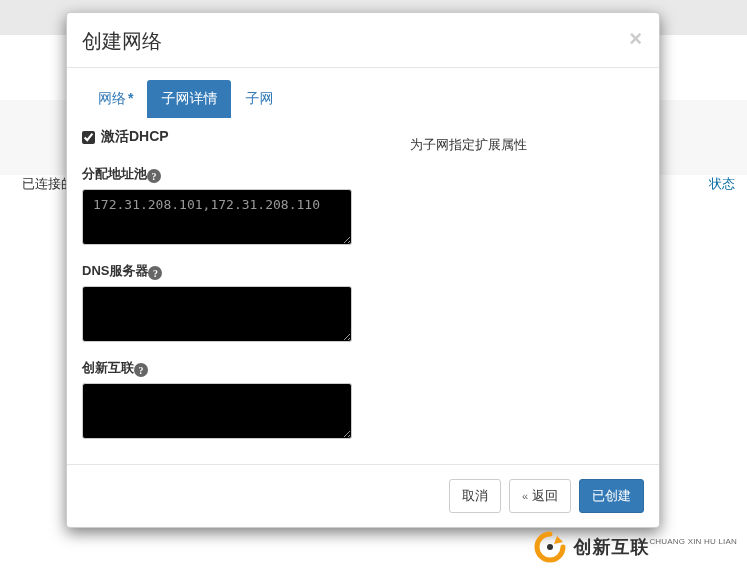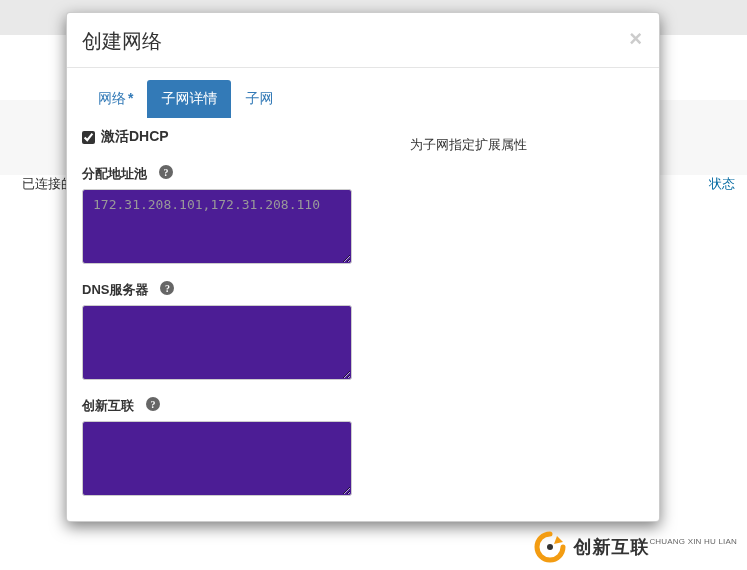--- a/index.html
+++ b/index.html
@@ -51,37 +51,37 @@
       background:#fff;
     }
     .tab.active { color:#fff; background:#337ab7;}
     .tab .asterisk { color:#337ab7; font-weight:700; padding-left:2px;}
     .content { display:flex; }
     .left-col { width: 290px; }
     .right-col { flex:1; padding-left:8px; padding-top:8px; font-size:13px; color:#333;margin-left:30px;}
     .checkbox-row { display:flex; align-items:center; gap:6px; font-size:14px; margin-bottom:19px; font-weight:700;}
     .checkbox-row input { margin-top:0; accent-color:#333;}
     .form-group { margin-bottom:14px;}
-    .form-label { font-weight:700; font-size:13px; color:#333; display:flex; align-items:flex-start; gap:12px; margin-bottom:6px;}
+    .form-label { font-weight:700; font-size:13px; color:#333; display:flex; align-items:flex-end; gap:0; margin-bottom:6px;}
     .help-icon {
       display:inline-flex; width:14px; height:14px; border-radius:50%;
       background:#666; color:#fff; align-items:center; justify-content:center;
       font-size:10px; font-weight:700; font-family: Georgia, serif;
     }
     textarea.form-control {
       width:270px;
-      height:75px;
+      height:56px;
       padding:6px 10px;
       font-size:13px;
       color:#999;
       border:1px solid #ccc;
       border-radius:3px;
       resize: both;
       line-height:1.4;
-      background:#4c1d95;
+      background:#000000;
     }
     textarea.form-control::placeholder { color:#999;}
     .modal-footer {
       border-top:1px solid #e5e5e5;
       padding: 14px 15px;
       display:flex; justify-content:flex-end; gap:8px;
     }
     .btn {
       display:inline-flex; align-items:center;
       padding:7px 12px;
@@ -168,20 +168,28 @@
           <textarea class="form-control" style=""></textarea>
         </div>
       </div>
 
       <div class="right-col">
         <span>为子网指定扩展属性</span>
       </div>
     </div>
   </div>
 
+  <div class="modal-footer">
+    <button class="btn">取消</button>
+    <button class="btn">
+      <span class="chev">«</span>
+      <span>返回</span>
+    </button>
+    <button class="btn btn-primary">已创建</button>
+  </div>
 </div>
 
 <div class="logo">
   <svg width="34" height="34" viewBox="0 0 34 34">
     <path d="M17 4 A13 13 0 1 0 30 17" fill="none" stroke="#f39c12" stroke-width="5" stroke-linecap="round"></path>
     <path d="M24 6 L30 12 L21 14 Z" fill="#f39c12"></path>
     <circle cx="17" cy="17" r="3" fill="#333"></circle>
   </svg>
   <div class="logo-texts">
     <span class="logo-cn">创新互联</span>

